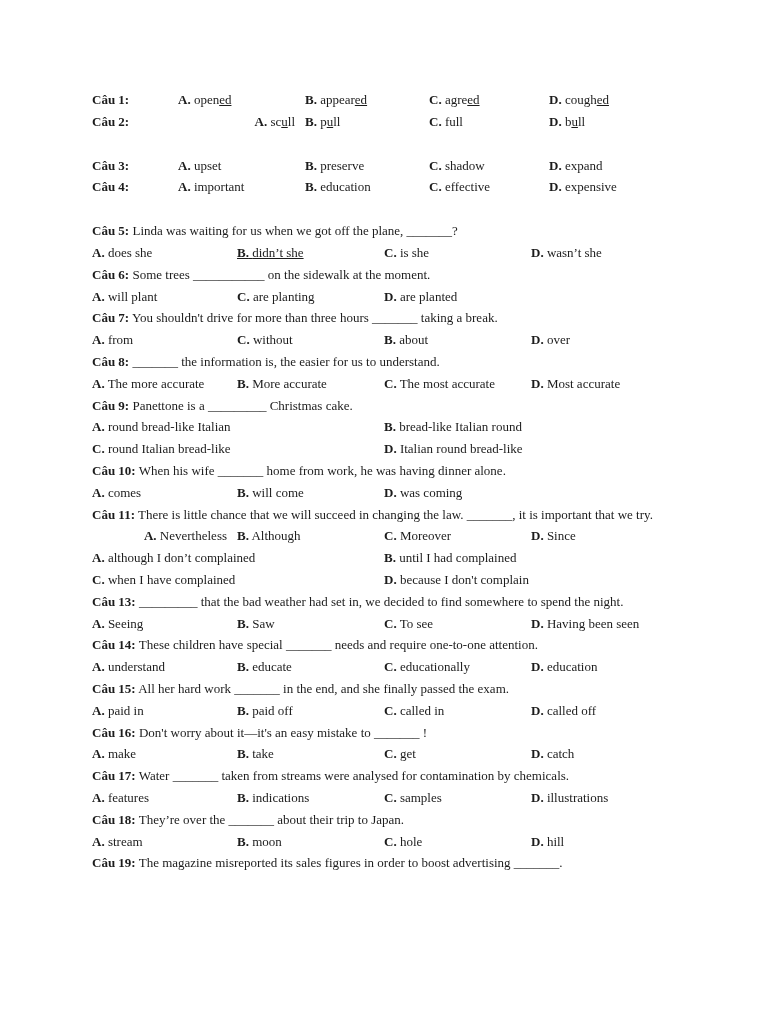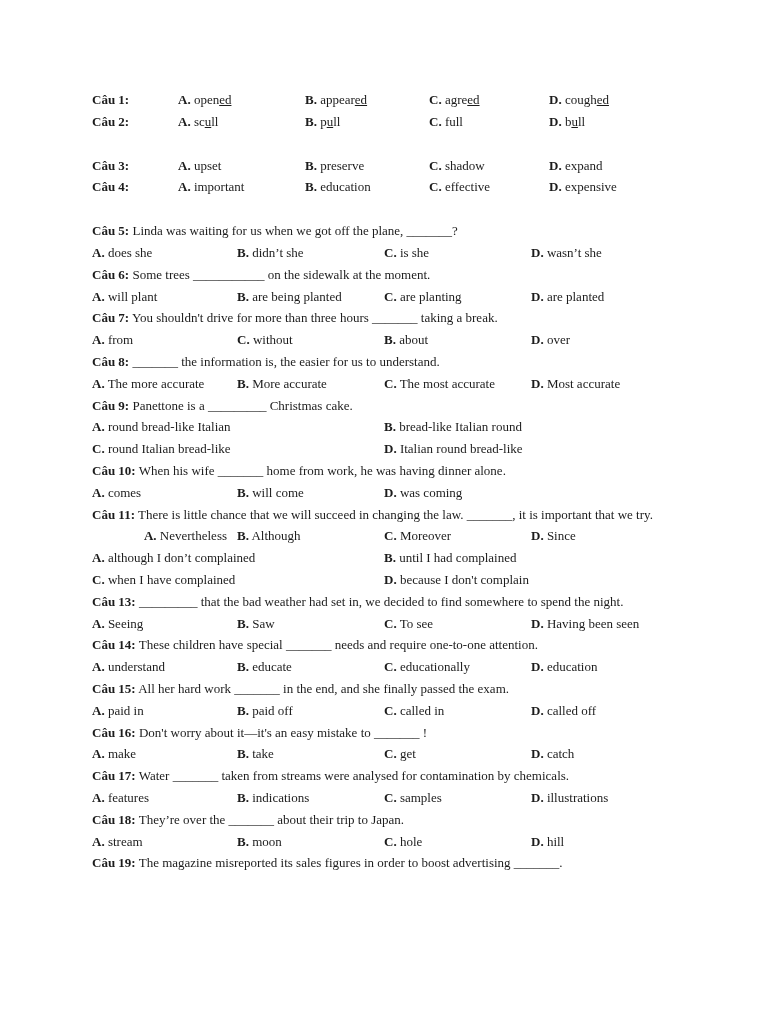--- a/index.html
+++ b/index.html
@@ -31,21 +31,21 @@
   <div class="content" id="content">
       <div class="row">
         <div class="cell" style="min-width: 86px;"><span class="qlabel">Câu 1:</span></div>
         <div class="cell" style="min-width: 127px;"><span><span class="okey">A.</span> <span>open</span><span class="u">ed</span></span></div>
         <div class="cell" style="min-width: 124px;"><span><span class="okey">B.</span> <span>appear</span><span class="u">ed</span></span></div>
         <div class="cell" style="min-width: 120px;"><span><span class="okey">C.</span> <span>agre</span><span class="u">ed</span></span></div>
         <div class="cell"><span><span class="okey">D.</span> <span>cough</span><span class="u">ed</span></span></div>
       </div>
       <div class="row">
         <div class="cell" style="min-width: 86px;"><span class="qlabel">Câu 2:</span></div>
-        <div class="cell" style="min-width: 127px;"><span><span class="okey">A.</span> <span>sc</span><span class="u">u</span><span>ll</span></span></div>
+        <div class="cell" style="min-width: 127px; text-align: right;"><span><span class="okey">A.</span> <span>sc</span><span class="u">u</span><span>ll</span></span></div>
         <div class="cell" style="min-width: 124px;"><span><span class="okey">B.</span> <span>p</span><span class="u">u</span><span>ll</span></span></div>
         <div class="cell" style="min-width: 120px;"><span><span class="okey">C.</span> <span>full</span></span></div>
         <div class="cell"><span><span class="okey">D.</span> <span>b</span><span class="u">u</span><span>ll</span></span></div>
       </div>
       <div class="spacer"></div>
       <div class="row">
         <div class="cell" style="min-width: 86px;"><span class="qlabel">Câu 3:</span></div>
         <div class="cell" style="min-width: 127px;"><span><span class="okey">A.</span> <span>upset</span></span></div>
         <div class="cell" style="min-width: 124px;"><span><span class="okey">B.</span> <span>preserve</span></span></div>
         <div class="cell" style="min-width: 120px;"><span><span class="okey">C.</span> <span>shadow</span></span></div>
@@ -55,28 +55,27 @@
         <div class="cell" style="min-width: 86px;"><span class="qlabel">Câu 4:</span></div>
         <div class="cell" style="min-width: 127px;"><span><span class="okey">A.</span> <span>important</span></span></div>
         <div class="cell" style="min-width: 124px;"><span><span class="okey">B.</span> <span>education</span></span></div>
         <div class="cell" style="min-width: 120px;"><span><span class="okey">C.</span> <span>effective</span></span></div>
         <div class="cell"><span><span class="okey">D.</span> <span>expensive</span></span></div>
       </div>
       <div class="spacer"></div>
       <div class="qtext"><span class="qlabel">Câu 5:</span><span> Linda was waiting for us when we got off the plane, _______?</span></div>
       <div class="row">
         <div class="cell" style="min-width: 145px;"><span><span class="okey">A.</span> <span>does she</span></span></div>
-        <div class="cell" style="min-width: 147px;"><span><span class="okey">B.</span> <span>didn’t she</span></span></div>
+        <div class="cell" style="min-width: 147px; text-decoration: underline;"><span><span class="okey">B.</span> <span>didn’t she</span></span></div>
         <div class="cell" style="min-width: 147px;"><span><span class="okey">C.</span> <span>is she</span></span></div>
         <div class="cell"><span><span class="okey">D.</span> <span>wasn’t she</span></span></div>
       </div>
       <div class="qtext"><span class="qlabel">Câu 6:</span><span> Some trees ___________ on the sidewalk at the moment.</span></div>
       <div class="row">
         <div class="cell" style="min-width: 145px;"><span><span class="okey">A.</span> <span>will plant</span></span></div>
-        <div class="cell" style="min-width: 147px;"><span><span class="okey">B.</span> <span>are being planted</span></span></div>
         <div class="cell" style="min-width: 147px;"><span><span class="okey">C.</span> <span>are planting</span></span></div>
         <div class="cell"><span><span class="okey">D.</span> <span>are planted</span></span></div>
       </div>
       <div class="qtext"><span class="qlabel">Câu 7:</span><span> You shouldn't drive for more than three hours _______ taking a break.</span></div>
       <div class="row">
         <div class="cell" style="min-width: 145px;"><span><span class="okey">A.</span> <span>from</span></span></div>
         <div class="cell" style="min-width: 147px;"><span><span class="okey">C.</span> <span>without</span></span></div>
         <div class="cell" style="min-width: 147px;"><span><span class="okey">B.</span> <span>about</span></span></div>
         <div class="cell"><span><span class="okey">D.</span> <span>over</span></span></div>
       </div>

